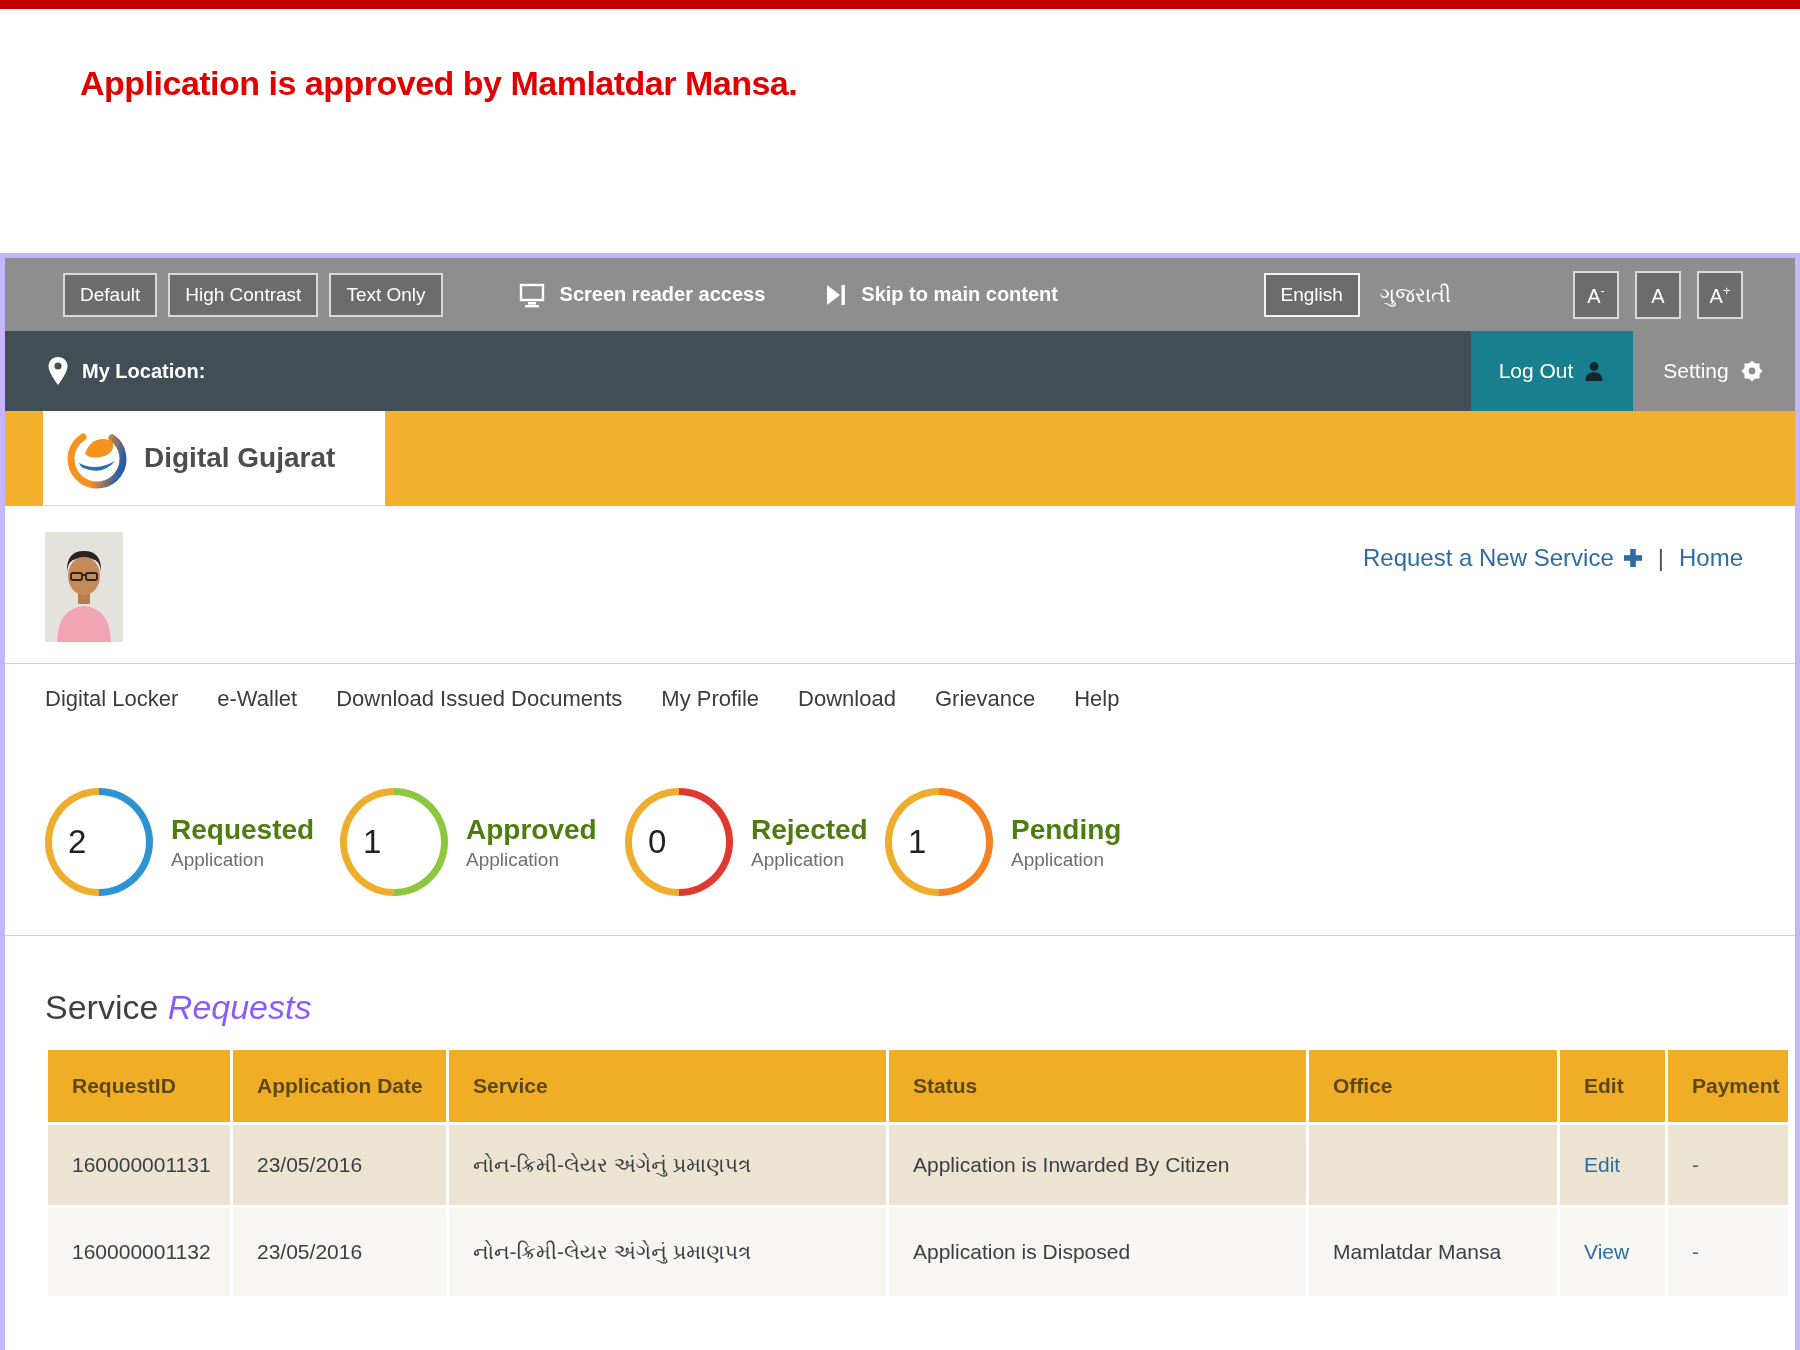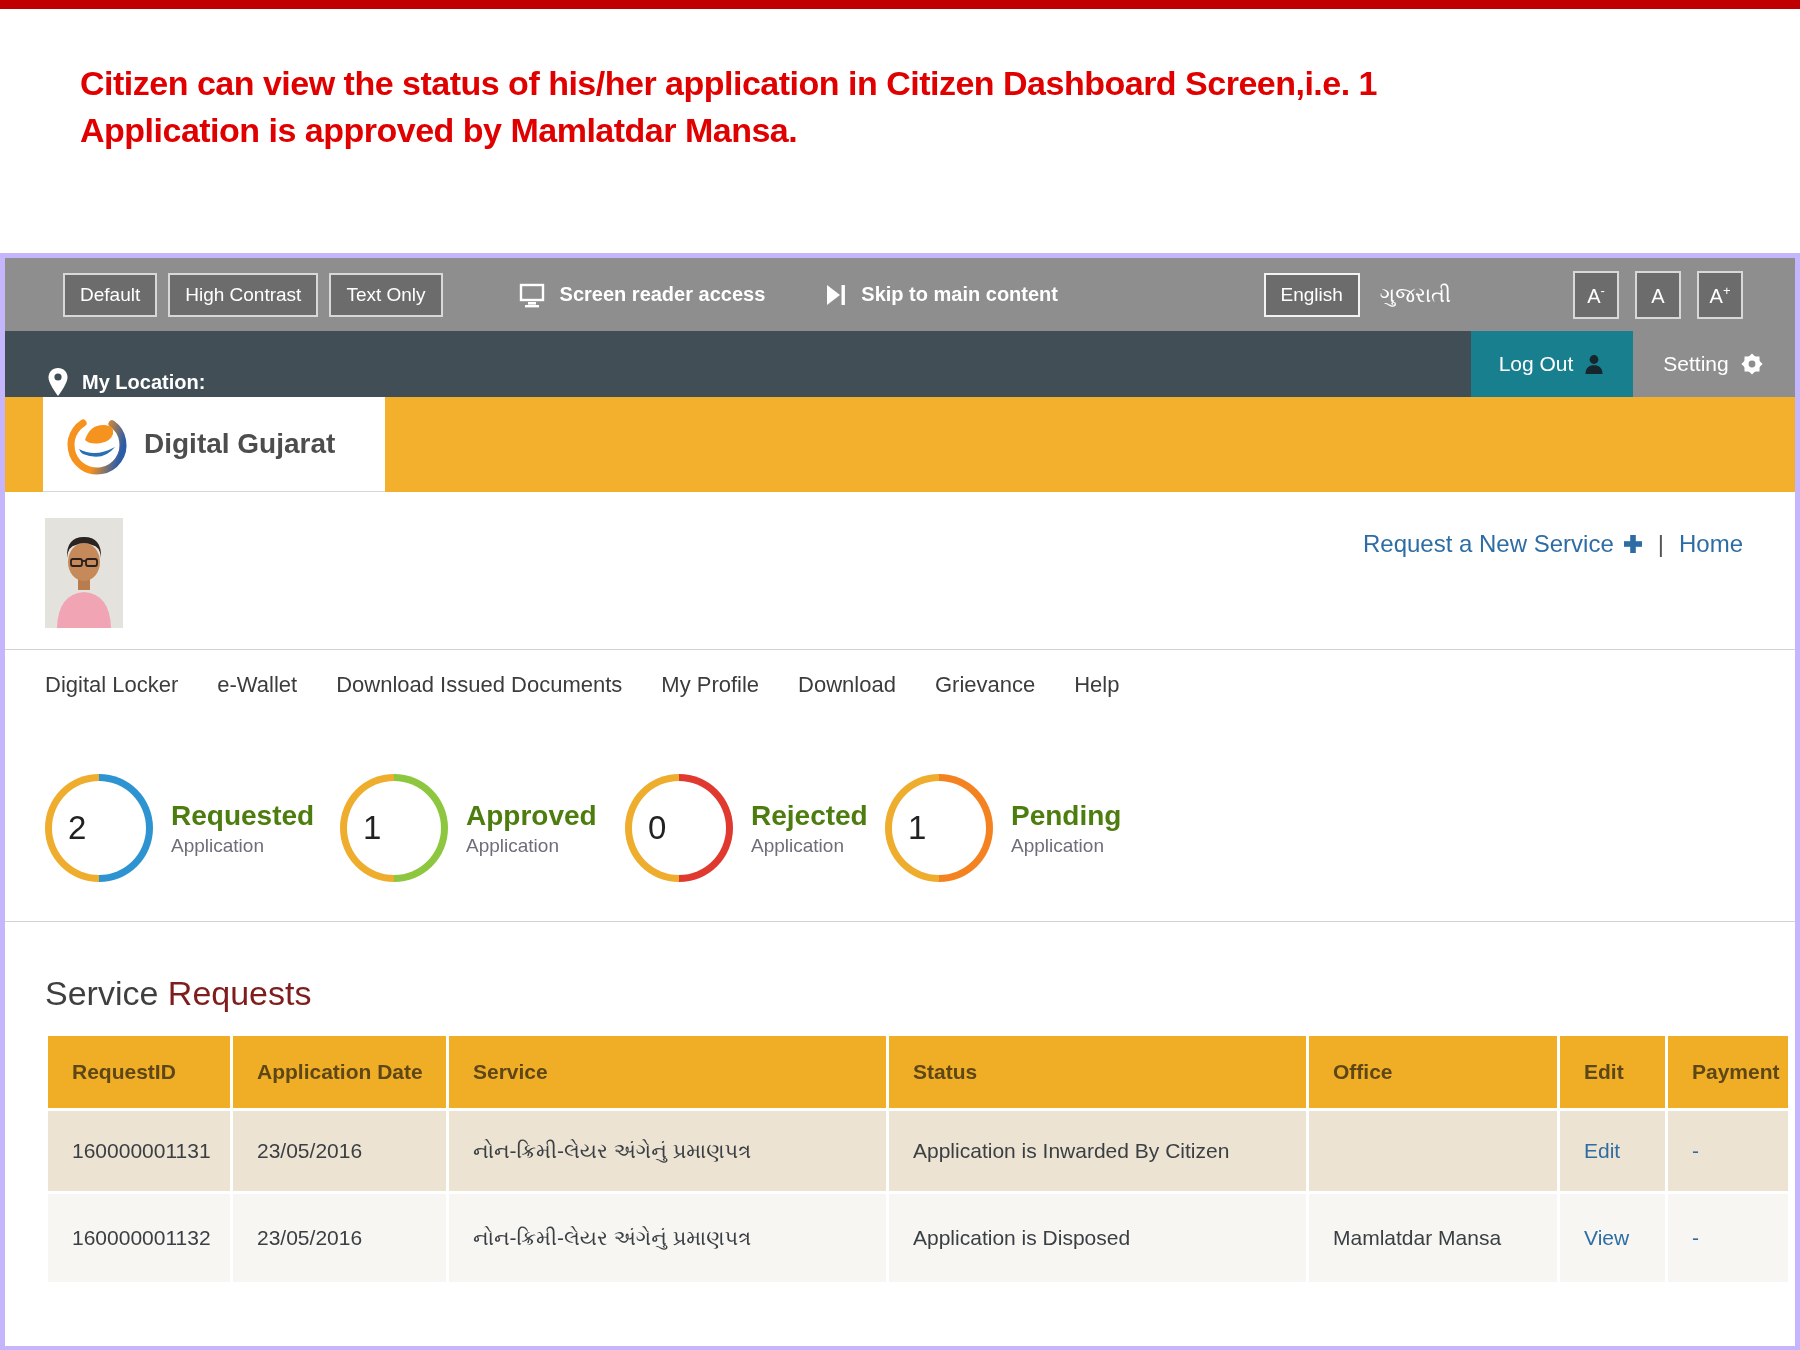--- a/index.html
+++ b/index.html
@@ -17,21 +17,21 @@
   .gbtn{background:#6c6c6c;color:#fff;border:2px solid #d8d8d8;font-size:19px;padding:9px 15px;margin-right:11px;font-family:inherit;cursor:pointer;}
   .icon-label{display:flex;align-items:center;gap:14px;color:#fff;font-weight:bold;font-size:20px;}
   .sr-group{margin-left:64px;}
   .skip-group{margin-left:60px;}
   .a11y-right{margin-left:auto;margin-right:52px;display:flex;align-items:center;gap:16px;}
   .gbtn.lang{border:2px solid #f2f2f2;margin-right:4px;}
   .guj-label{color:#fff;font-size:21px;}
   .abtn{background:#6c6c6c;color:#fff;border:2px solid #d8d8d8;font-size:20px;width:46px;height:48px;font-family:inherit;cursor:pointer;line-height:1;}
   .abtn sup{font-size:13px;}
   
-  .locbar{height:66px;background:#414e55;display:flex;align-items:flex-end;color:#fff;}
+  .locbar{height:80px;background:#414e55;display:flex;align-items:center;color:#fff;}
   .loc-left{display:flex;align-items:center;margin-left:42px;gap:13px;}
   .loc-label{font-size:20px;font-weight:bold;}
   .loc-right{margin-left:auto;display:flex;height:100%;}
   .logout-block{background:#187f8e;min-width:134px;display:flex;align-items:center;justify-content:center;gap:10px;font-size:21px;padding:0 14px;cursor:pointer;}
   .setting-block{background:#8e8e8e;min-width:134px;display:flex;align-items:center;justify-content:center;gap:10px;font-size:21px;padding:0 14px;cursor:pointer;}
   
   .band{height:95px;background:#f2b02c;position:relative;}
   .logobox{position:absolute;left:38px;top:0;width:342px;height:95px;background:#fff;display:flex;align-items:center;gap:15px;padding-left:22px;box-sizing:border-box;border-bottom:1px solid #d8d8d8;}
   .brand-name{font-size:28px;color:#4d4d4d;font-weight:bold;}
   
@@ -46,36 +46,35 @@
   
   .stats-row{position:absolute;top:282px;left:0;right:0;height:125px;}
   .stat{position:absolute;display:flex;align-items:center;gap:18px;}
   .ring{width:108px;height:108px;border-radius:50%;position:relative;flex:0 0 auto;}
   .ring::after{content:'';position:absolute;inset:7px;background:#fff;border-radius:50%;}
   .ring .num{position:absolute;left:23px;top:50%;transform:translateY(-50%);font-size:33px;color:#222;z-index:2;}
   .stat-t{font-size:28px;font-weight:bold;color:#4d7c0f;}
   .stat-s{font-size:19px;color:#6e6e7a;margin-top:3px;}
   
   .sr-heading{position:absolute;left:40px;top:482px;font-size:34px;color:#3f3f3f;}
-  .sr-heading .blue{color:#7f1d1d;}
+  .sr-heading .blue{color:#8b5cf6;font-style:italic;}
   table.req{position:absolute;left:40px;top:541px;width:1722px;border-collapse:separate;border-spacing:3px;table-layout:fixed;}
   table.req th{background:#f0ad26;color:#5e4716;font-size:21px;font-weight:bold;text-align:left;padding:0 0 0 24px;height:72px;vertical-align:middle;}
   table.req td{font-size:21px;color:#3a3f44;text-align:left;padding:0 0 0 24px;vertical-align:middle;}
   tr.r1 td{background:#ece3d2;height:80px;}
   tr.r2 td{background:#f7f6f2;height:88px;}
   .link{color:#2e6da4;cursor:pointer;}
   .svg-icon{display:block;}
 </style>
 </head>
 <body>
 
 <div class="top-strip"></div>
 
 <div class="slide-title">
-  <div>Citizen can view the status of his/her application  in  Citizen Dashboard Screen,i.e. 1</div>
   <div>Application is approved by Mamlatdar Mansa.</div>
 </div>
 
 <div class="frame">
 
   <div class="a11y">
     <button class="gbtn">Default</button>
     <button class="gbtn">High Contrast</button>
     <button class="gbtn">Text Only</button>
 

